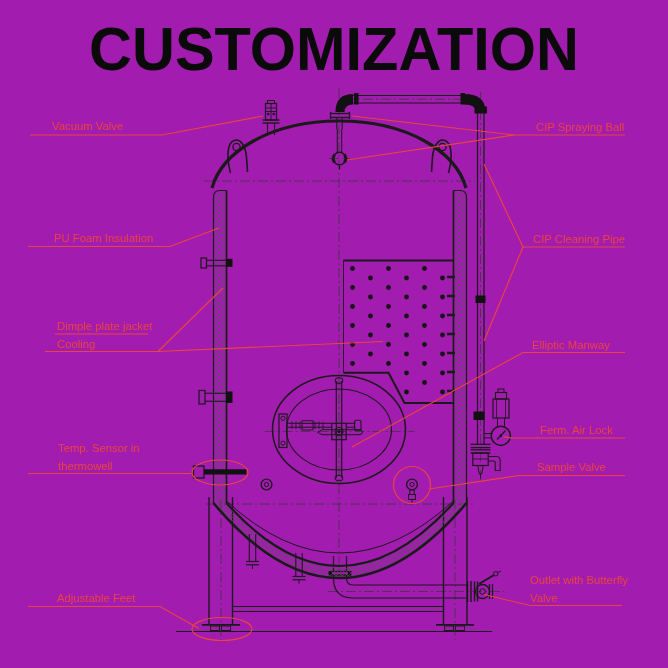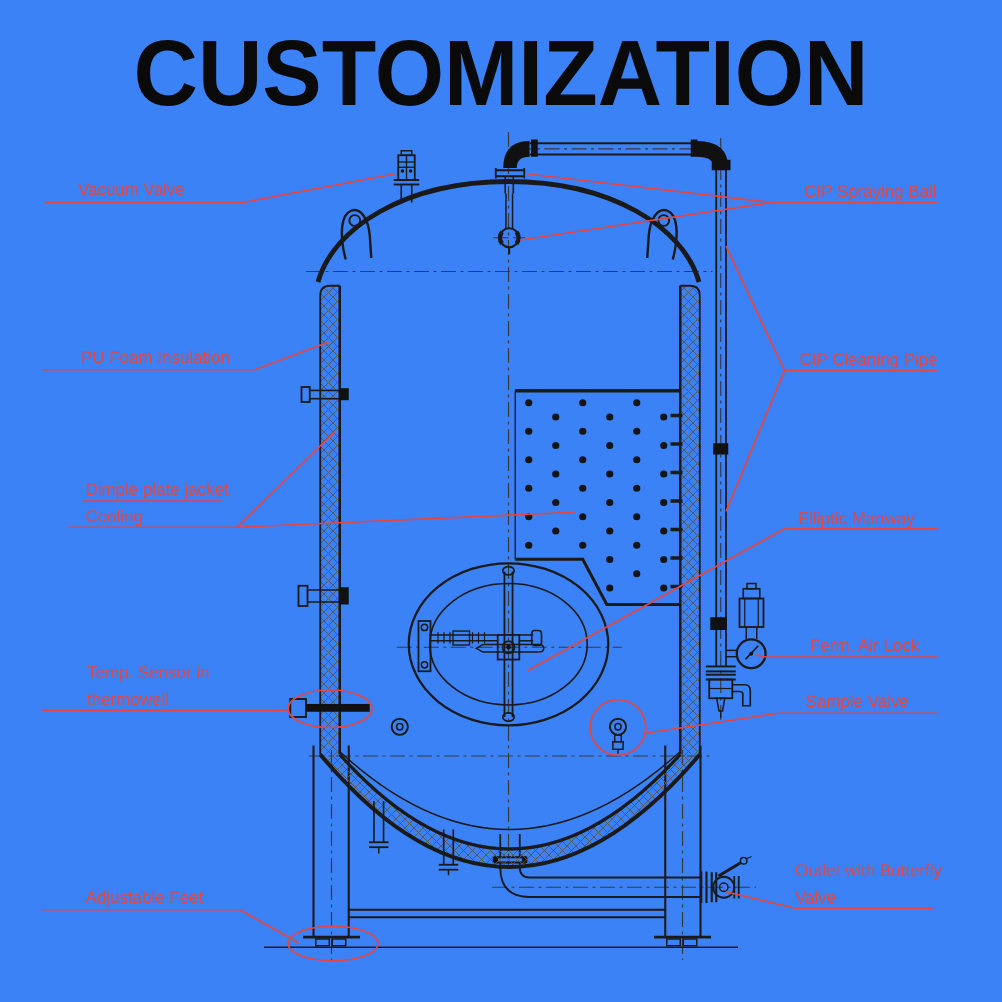--- a/index.html
+++ b/index.html
@@ -1,16 +1,16 @@
 <!DOCTYPE html>
 <html><head>
 <meta charset="utf-8">
 <style>
   html,body{margin:0;padding:0;background:#ffffff;}
-  .stage{width:668px;height:668px;position:relative;background:#3b82f6;overflow:hidden;}
+  .stage{width:668px;height:668px;position:relative;background:#a21caf;overflow:hidden;}
   svg{display:block;}
   text{font-family:"Liberation Sans", sans-serif;}
   .lbl{font-size:11.3px;fill:#e9453f;}
   .ttl{font-size:62px;font-weight:bold;fill:#0a0a0a;}
   .red{stroke:#e9453f;stroke-width:1.15;fill:none;}
   .blk{stroke:#1a1a1a;fill:none;}
   .cl{stroke:#3a3a3a;stroke-width:0.8;fill:none;stroke-dasharray:10 3 2 3;}
 </style>
 </head>
 <body>

